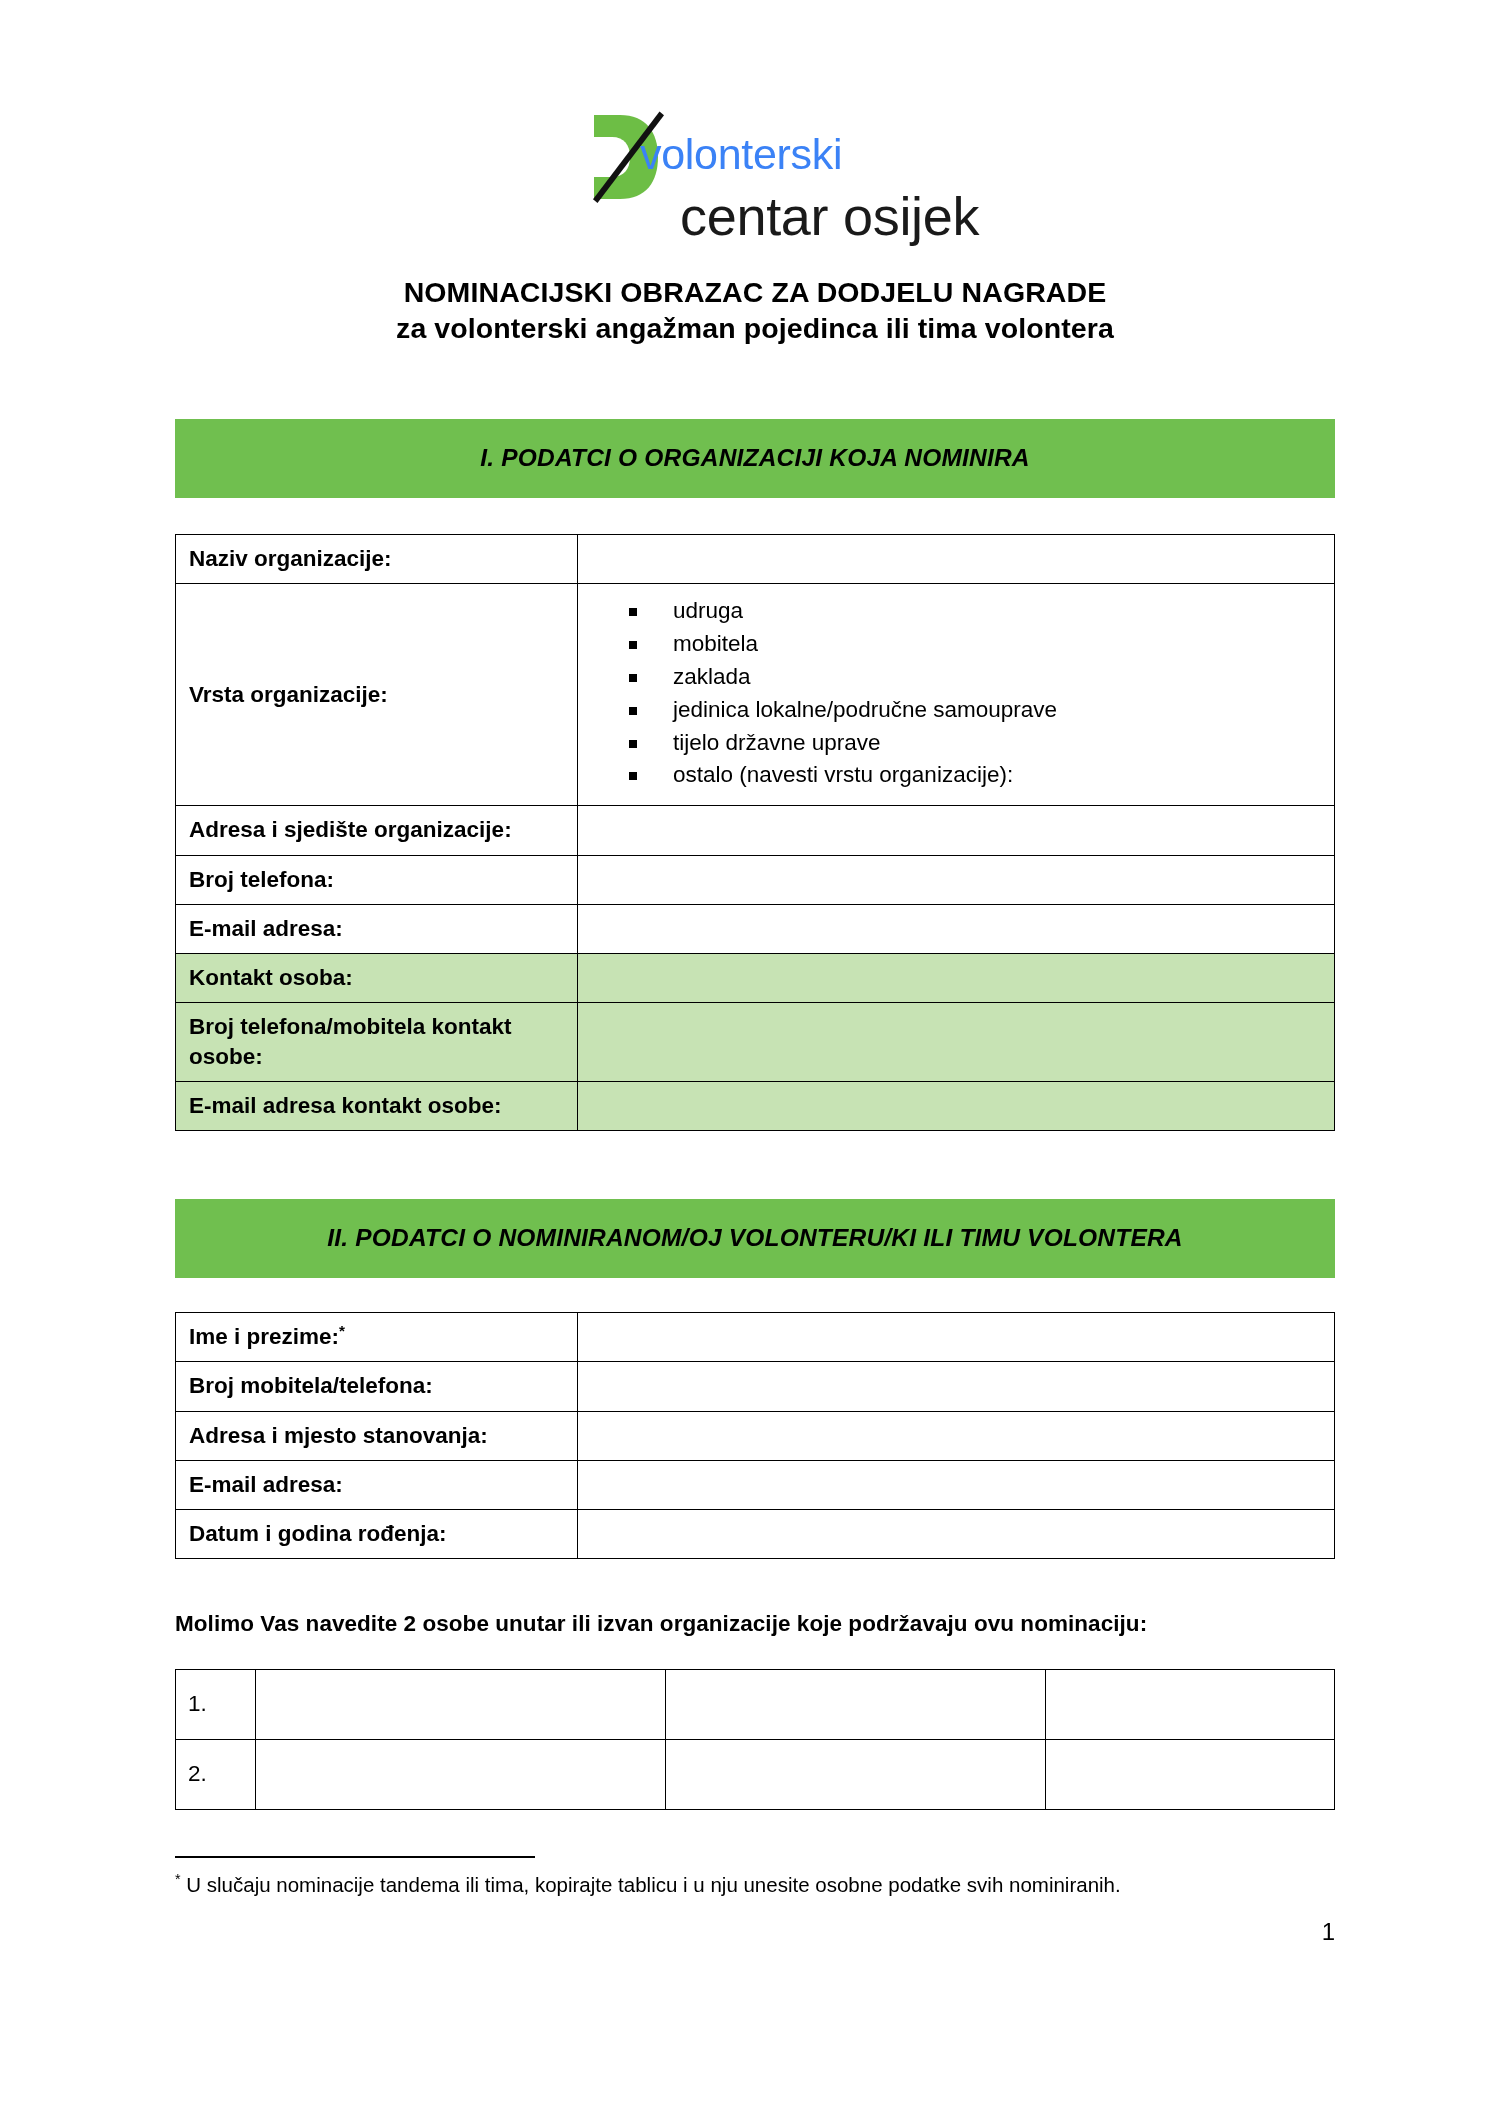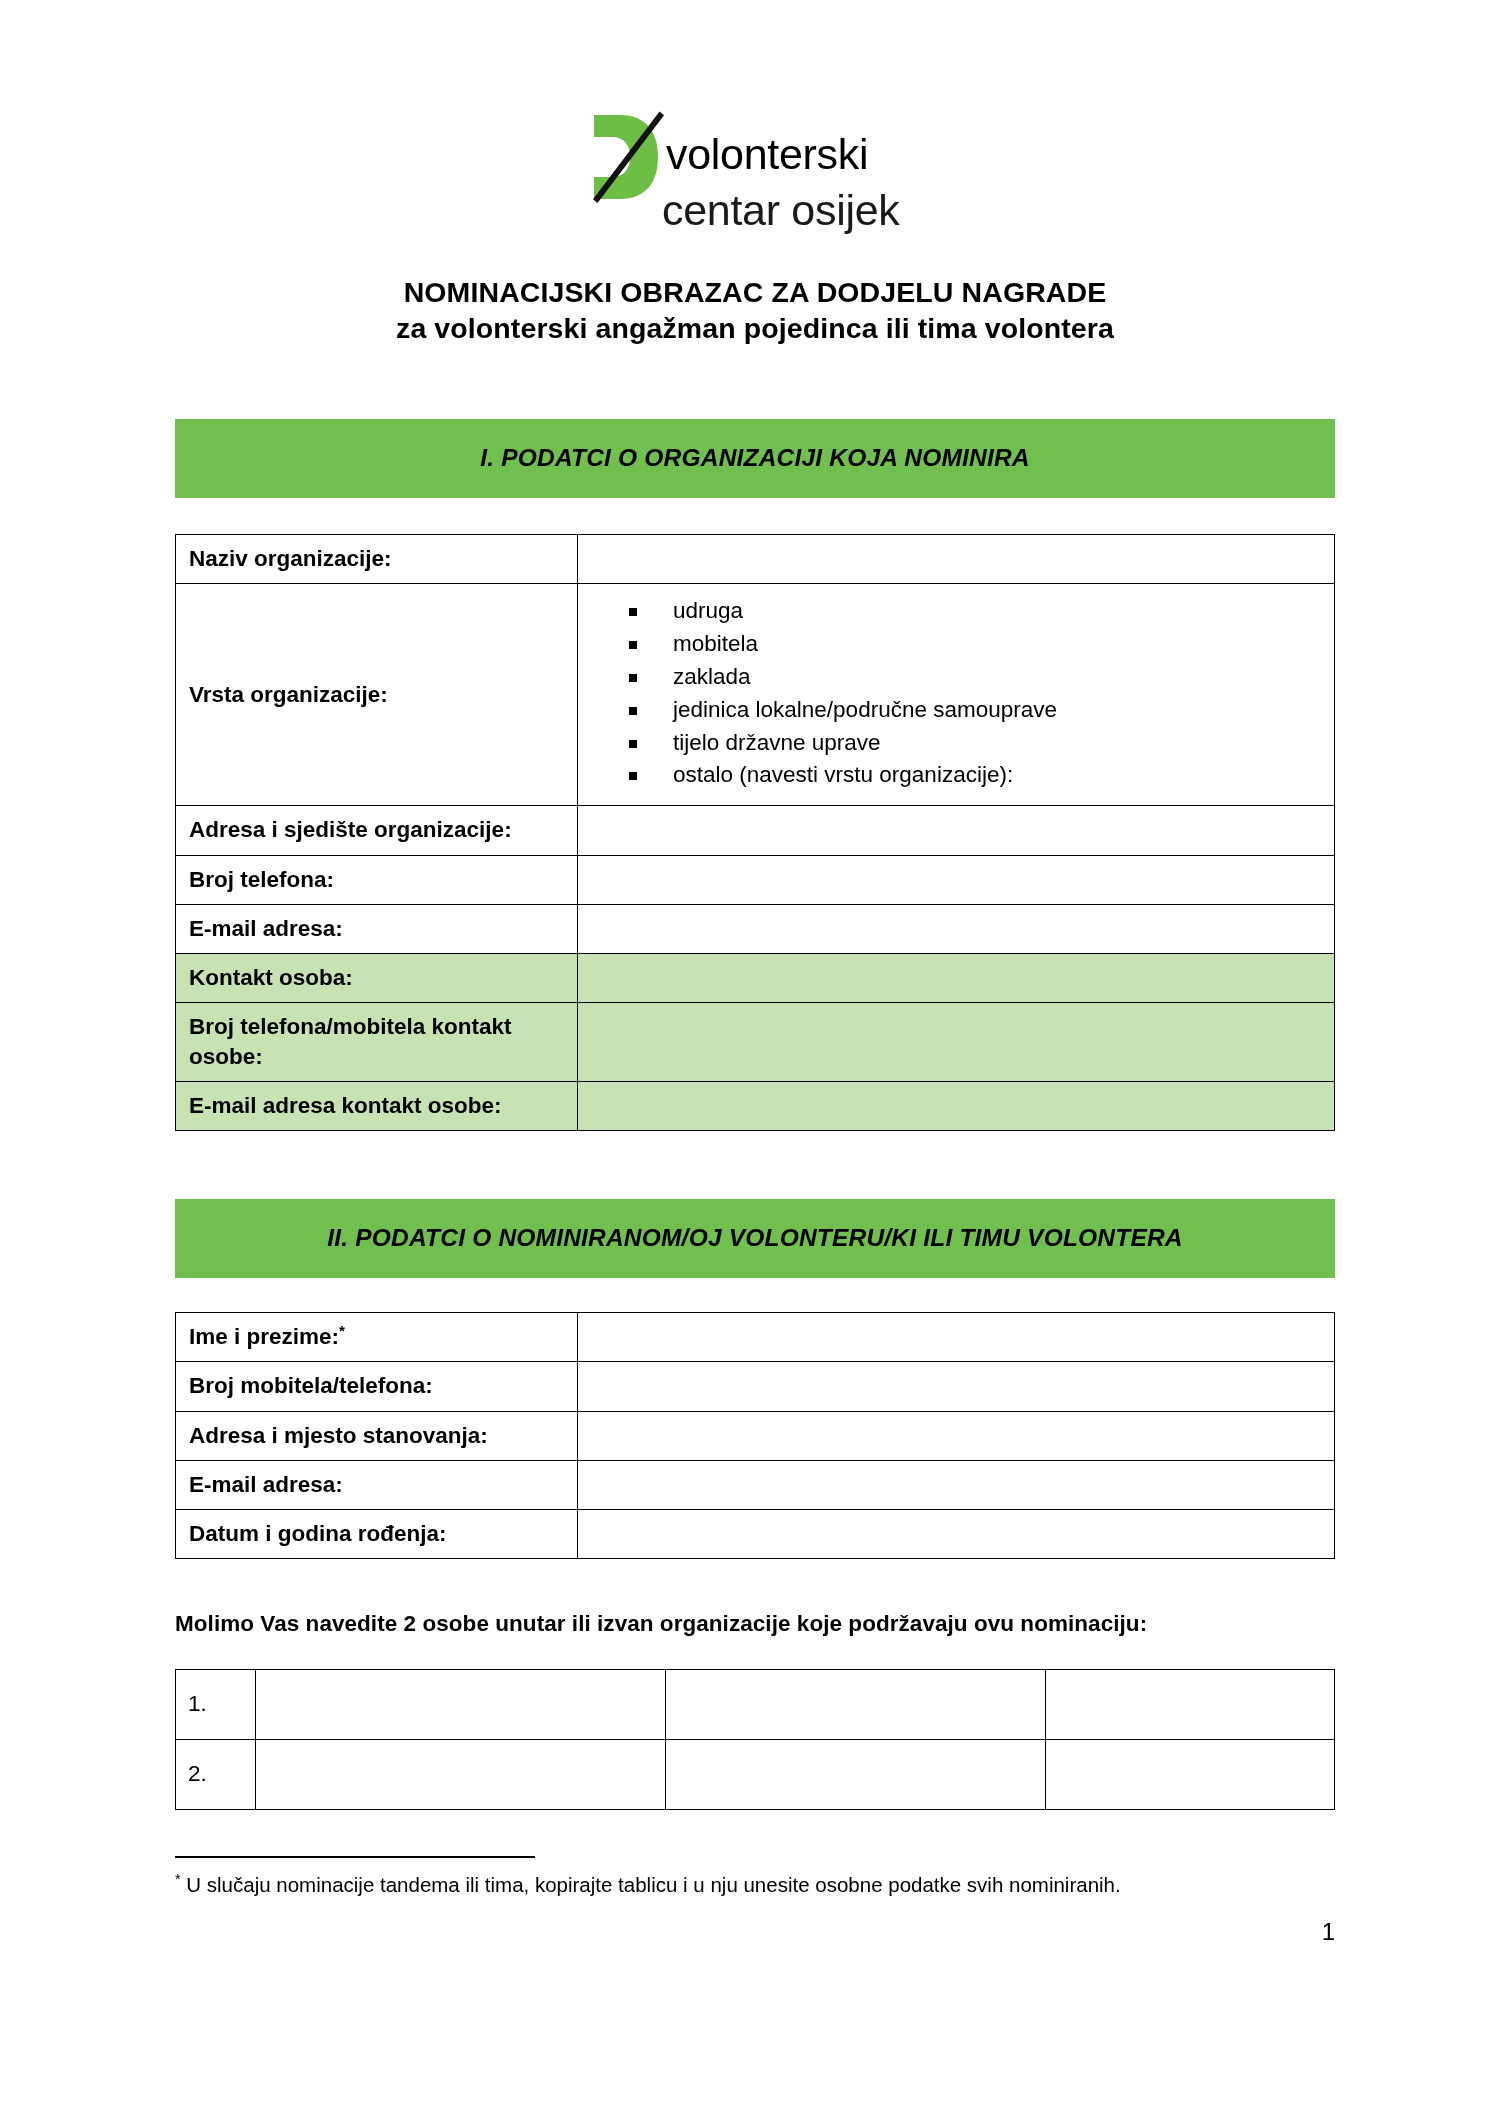--- a/index.html
+++ b/index.html
@@ -41,33 +41,33 @@
   }
   .logo-mark {
     position: absolute;
     left: 0px;
     top: 6px;
     width: 74px;
     height: 92px;
   }
   .logo-word1 {
     position: absolute;
-    left: 76px;
+    left: 50px;
     top: 28px;
     font-size: 43px;
     letter-spacing: -0.3px;
-    color: #000000;
+    color: #3b82f6;
     line-height: 1;
     white-space: nowrap;
   }
   .logo-word2 {
     position: absolute;
-    left: 72px;
+    left: 90px;
     top: 84px;
-    font-size: 43px;
+    font-size: 54px;
     letter-spacing: -0.3px;
     color: #1a1a1a;
     line-height: 1;
     white-space: nowrap;
   }
 
   
   .doc-title {
     text-align: center;
     font-weight: bold;

